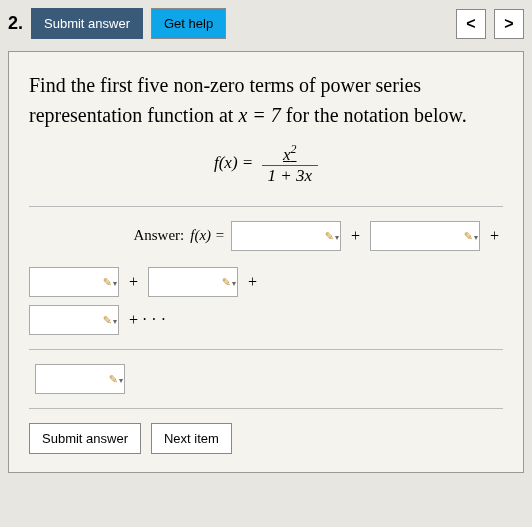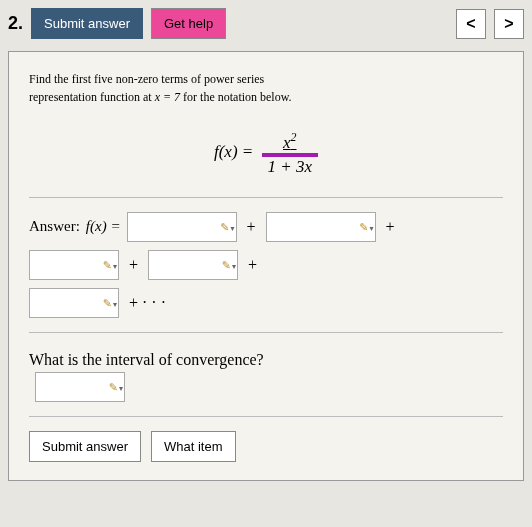--- a/index.html
+++ b/index.html
@@ -1,31 +1,31 @@
 <!DOCTYPE html>
 <html><head>
 <meta charset="utf-8">
 <style>
 * { box-sizing: border-box; margin: 0; padding: 0; }
 body { font-family: Georgia, 'Times New Roman', serif; background: #e8e6e0; padding: 8px; width: 532px; }
 .header { display: flex; align-items: center; gap: 8px; margin-bottom: 12px; }
 .qnum { font-weight: bold; font-size: 18px; font-family: Arial, sans-serif; }
-.btn { font-family: Arial, sans-serif; font-size: 13px; padding: 7px 12px; border: 1px solid #888; cursor: pointer; background: #ec4899; }
+.btn { font-family: Arial, sans-serif; font-size: 13px; padding: 7px 12px; border: 1px solid #888; cursor: pointer; background: #0ea5e9; }
 .btn-primary { background: #3a5a7a; color: #fff; border: 1px solid #3a5a7a; }
 .spacer { flex: 1; }
 .navbtn { width: 30px; height: 30px; border: 1px solid #888; background: #fff; display: flex; align-items: center; justify-content: center; cursor: pointer; font-weight: bold; font-family: Arial, sans-serif; }
 .card { border: 1px solid #999; background: #f5f3ed; padding: 18px 20px; }
-.prompt { font-size: 12px; line-height: 1.5; margin-bottom: 24px; }
+.prompt { font-size: 20px; line-height: 1.5; margin-bottom: 12px; }
 .formula { text-align: center; margin: 10px 0 20px 0; font-style: italic; font-size: 17px; }
 .frac { display: inline-block; vertical-align: middle; text-align: center; margin-left: 4px; }
-.frac .num { display: block; border-bottom: 4px solid #a21caf; padding: 0 6px; text-decoration: underline; }
+.frac .num { display: block; border-bottom: 1px solid #a21caf; padding: 0 6px; text-decoration: underline; }
 .frac .den { display: block; padding: 0 6px; }
 .sup { font-size: 0.7em; vertical-align: super; }
 hr.sep { border: none; border-top: 1px solid #bbb; margin: 14px 0; }
-.answer-row { display: flex; align-items: center; flex-wrap: wrap; gap: 6px; margin-bottom: 8px; font-size: 15px; }
+.answer-row { display: flex; align-items: center; flex-wrap: wrap; gap: 6px; margin-bottom: 16px; font-size: 15px; justify-content: flex-end; }
 .row2 { display: flex; align-items: center; gap: 6px; margin-bottom: 8px; }
 .inputbox { position: relative; display: inline-block; }
 .inputbox input { width: 90px; height: 30px; border: 1px solid #aaa; background: #fff; padding: 2px 18px 2px 4px; font-size: 14px; }
 .inputbox.wide input { width: 110px; }
 .pencil { position: absolute; right: 2px; top: 50%; transform: translateY(-50%); font-size: 11px; color: #c09030; cursor: pointer; line-height: 1; }
 .pencil::after { content: "▾"; font-size: 8px; color: #666; margin-left: 1px; }
 .plus { font-size: 16px; padding: 0 4px; }
 .q2 { font-size: 16px; line-height: 1.6; }
 .inline-input { display: inline-block; vertical-align: middle; margin-left: 6px; }
 .footer-btns { display: flex; gap: 10px; margin-top: 6px; }
@@ -92,29 +92,28 @@
     <span class="inputbox">
       <input type="text" style="">
       <span class="pencil">✎</span>
     </span>
     <span class="plus">+ · · ·</span>
   </div>
 
   <hr class="sep">
 
   <div class="q2">
-    <div>What is the interval of convergence?</div>
     <div>
       <span class="inputbox inline-input">
         <input type="text" style="">
         <span class="pencil">✎</span>
       </span>
     </div>
   </div>
 
   <hr class="sep">
 
   <div class="footer-btns">
     <button class="btn">Submit answer</button>
-    <button class="btn">What item</button>
+    <button class="btn">Next item</button>
   </div>
 
 </div>
 
 </body></html>

